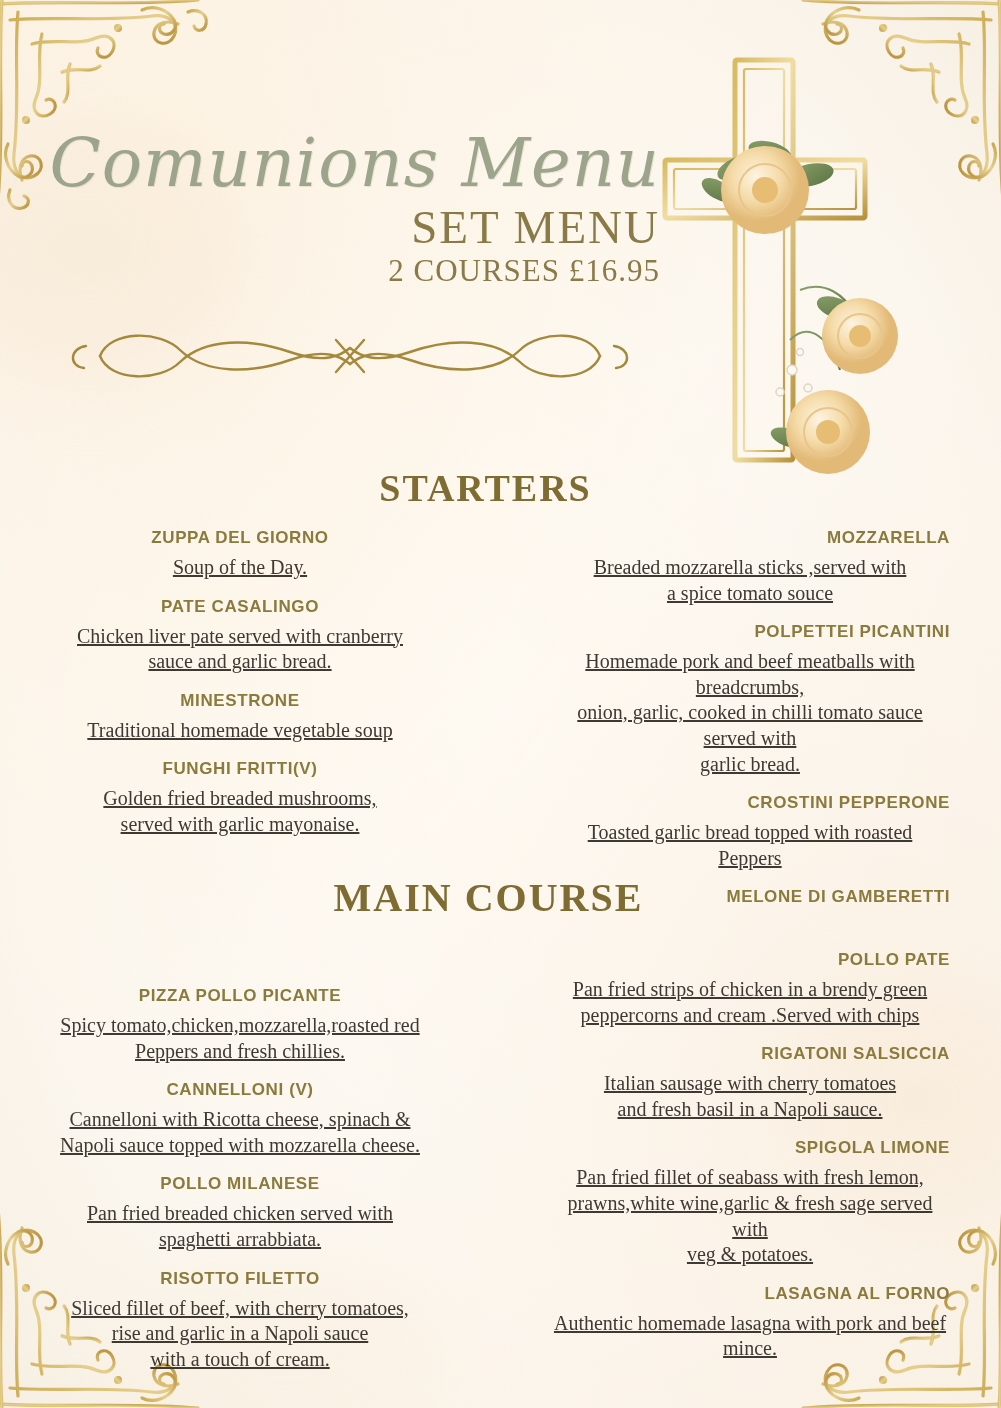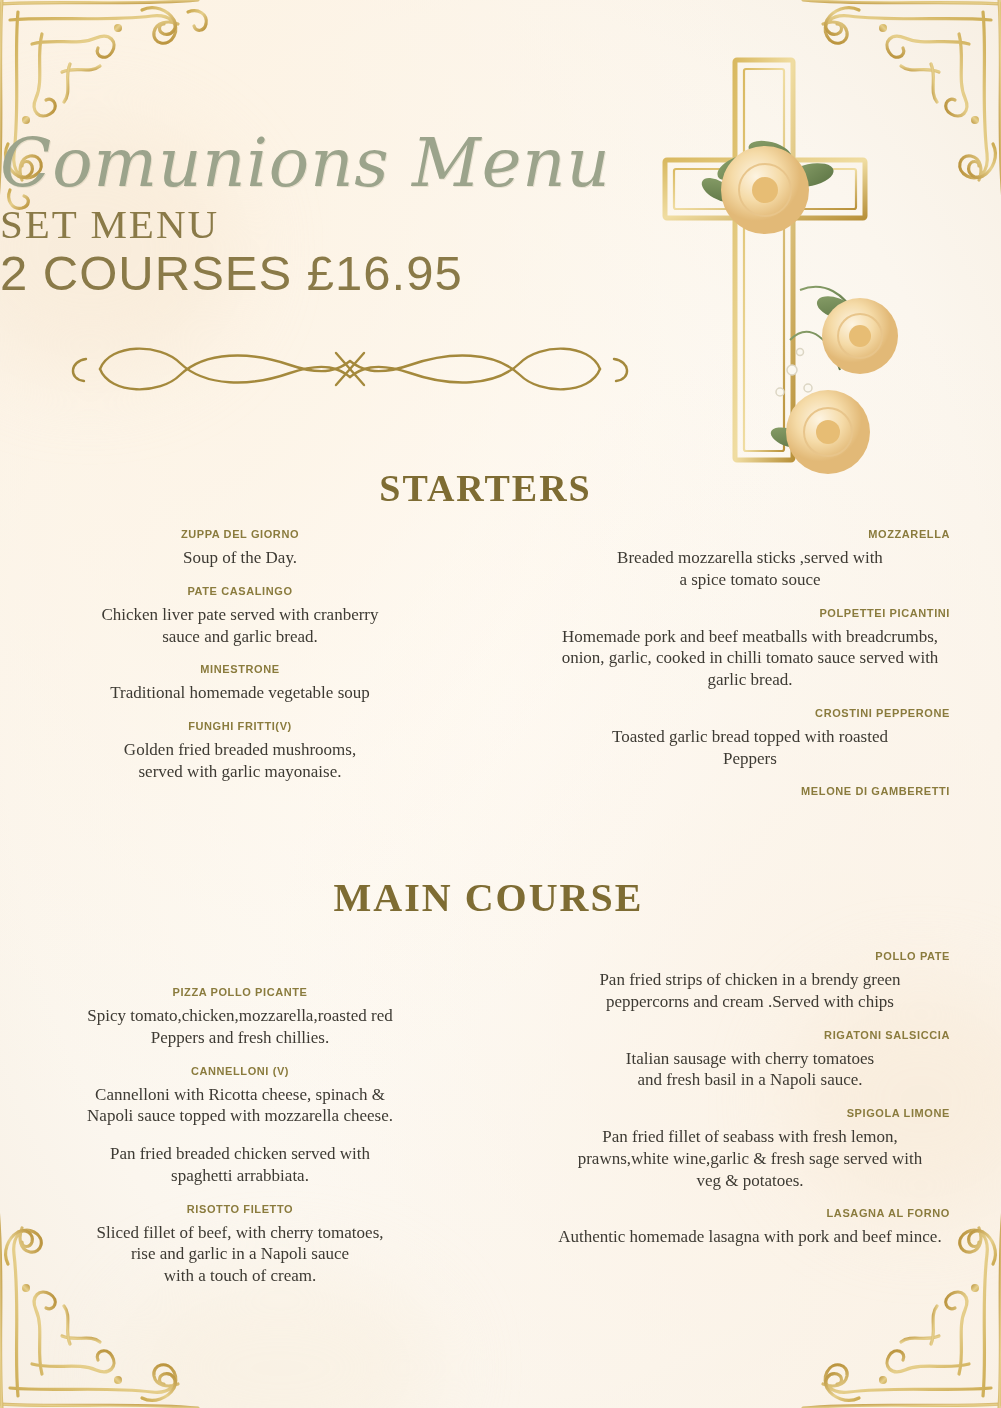--- a/index.html
+++ b/index.html
@@ -35,42 +35,42 @@
   .corner.tr { top: -6px; right: -8px; transform: scaleX(-1); }
   .corner.bl { bottom: -6px; left: -8px; transform: scaleY(-1); }
   .corner.br { bottom: -6px; right: -8px; transform: scale(-1,-1); }
 
   
   .header {
     position: absolute;
     top: 128px;
     left: 0;
     width: 660px;
-    text-align: left;
+    text-align: right;
   }
   .title {
     font-family: "DejaVu Serif", serif;
     font-style: italic;
     font-size: 67px;
     color: #9ca48c;
     letter-spacing: 1px;
     line-height: 1.05;
     text-shadow: 1px 1px 0 rgba(180,170,140,.25);
   }
   .subtitle {
     font-family: "Liberation Serif", serif;
-    font-size: 41px;
+    font-size: 47px;
     color: #8a7a48;
     letter-spacing: 2px;
     margin-top: 4px;
     line-height: 1.1;
   }
   .price-line {
-    font-family: Liberation Sans, sans-serif;
-    font-size: 49px;
+    font-family: Liberation Serif, serif;
+    font-size: 31px;
     color: #8a7a48;
     letter-spacing: 1px;
     line-height: 1.1;
   }
   .flourish {
     margin-top: 28px;
     width: 620px;
     margin-left: 40px;
   }
   .flourish svg { width: 100%; height: 80px; display: block; }
@@ -108,31 +108,32 @@
   .col.right { left: 550px; }
   #starters-left { top: 528px; }
   #starters-right { top: 528px; }
   #mains-left { top: 950px; margin-top: 36px; }
   #mains-right { top: 950px; }
 
   .dish { text-align: center; margin-bottom: 16px; }
   .dish-name {
     font-family: "Liberation Sans", sans-serif;
     font-weight: bold;
-    font-size: 11px;
+    font-size: 17px;
     letter-spacing: 0.6px;
     color: #8a7b3d;
     margin-bottom: 7px;
   }
   .dish-desc {
     font-family: "Liberation Serif", serif;
-    font-size: 17px;
+    font-size: 20px;
     color: #3d3a33;
     line-height: 1.28;
     white-space: pre-line;
+    text-decoration: underline;
   }
   .right .dish-name { color: #8a7b3d; text-align: right; }
 
   
   .blob {
     position: absolute;
     border-radius: 50%;
     filter: blur(40px);
     opacity: .5;
     pointer-events: none;
@@ -367,20 +368,21 @@
       <div class="dish-name">PIZZA POLLO PICANTE</div>
       <div class="dish-desc">Spicy tomato,chicken,mozzarella,roasted red
 Peppers and  fresh chillies.</div>
     </div>
     <div class="dish">
       <div class="dish-name">CANNELLONI (V)</div>
       <div class="dish-desc">Cannelloni with Ricotta cheese, spinach &amp;
 Napoli sauce topped with mozzarella cheese.</div>
     </div>
     <div class="dish">
+      <div class="dish-name">POLLO MILANESE</div>
       <div class="dish-desc">Pan fried breaded chicken served with
 spaghetti arrabbiata.</div>
     </div>
     <div class="dish">
       <div class="dish-name">RISOTTO FILETTO</div>
       <div class="dish-desc">Sliced fillet of beef, with cherry tomatoes,
 rise and garlic in a Napoli sauce
 with a touch of cream.</div>
     </div>
   </div>

